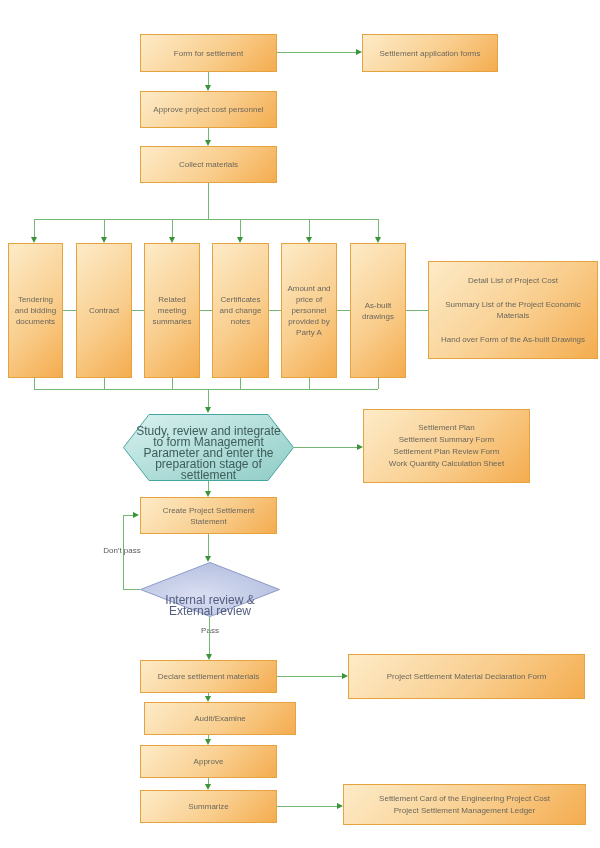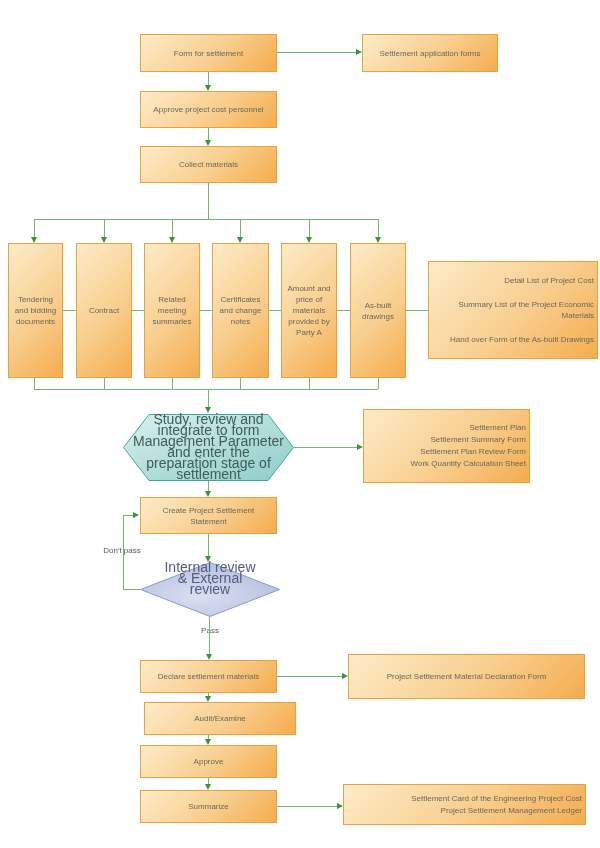--- a/index.html
+++ b/index.html
@@ -10,28 +10,28 @@
   
   .box{
     position:absolute;
     border:1px solid #E6A23C;
     background:linear-gradient(135deg,#FDEBC8 0%,#F9CE8E 55%,#F4AC4F 100%);
     display:flex;align-items:center;justify-content:center;
     text-align:center;color:#6B675C;font-size:8px;line-height:11px;
     box-sizing:border-box;padding:2px 3px;
   }
   .doc{flex-direction:column;}
-  .doc .li{width:100%;text-align:right;}
+  .doc .li{width:100%;text-align:center;}
   .doc .gap{margin-top:13px;}
   .plan .li{line-height:12px;}
   
   .shape{position:absolute;}
   .overlay{
-    position:absolute;display:flex;align-items:flex-start;justify-content:center;
-    text-align:center;font-size:14px;line-height:11px;box-sizing:border-box;
+    position:absolute;display:flex;align-items:flex-end;justify-content:center;
+    text-align:center;font-size:12px;line-height:11px;box-sizing:border-box;
   }
   .overlay.hex{color:#3E5C59;padding:0 8px;}
   .overlay.dec{color:#525C7E;padding:0 22px;}
   
   .lh{position:absolute;height:1px;background:#74B774;}
   .lv{position:absolute;width:1px;background:#74B774;}
   .ad{position:absolute;width:0;height:0;
       border-left:3px solid transparent;border-right:3px solid transparent;
       border-top:6px solid #38953A;}
   .ar{position:absolute;width:0;height:0;
@@ -63,21 +63,21 @@
   <div class="box" style="left:76px;top:243px;width:56px;height:135px">
     <span>Contract</span>
   </div>
   <div class="box" style="left:212px;top:243px;width:57px;height:135px">
     <span>Certificates and change notes</span>
   </div>
   <div class="box" style="left:144px;top:243px;width:56px;height:135px">
     <span>Related meeting summaries</span>
   </div>
   <div class="box" style="left:281px;top:243px;width:56px;height:135px">
-    <span>Amount and price of materials provided by Party A</span>
+    <span>Amount and price of personnel provided by Party A</span>
   </div>
   <div class="box" style="left:350px;top:243px;width:56px;height:135px">
     <span>As-built drawings</span>
   </div>
 
   <div class="box doc" style="left:428px;top:261px;width:170px;height:98px">
     <div class="li">Detail List of Project Cost</div>
     <div class="li gap">Summary List of the Project Economic Materials</div>
     <div class="li gap">Hand over Form of the As-built Drawings</div>
   </div>

